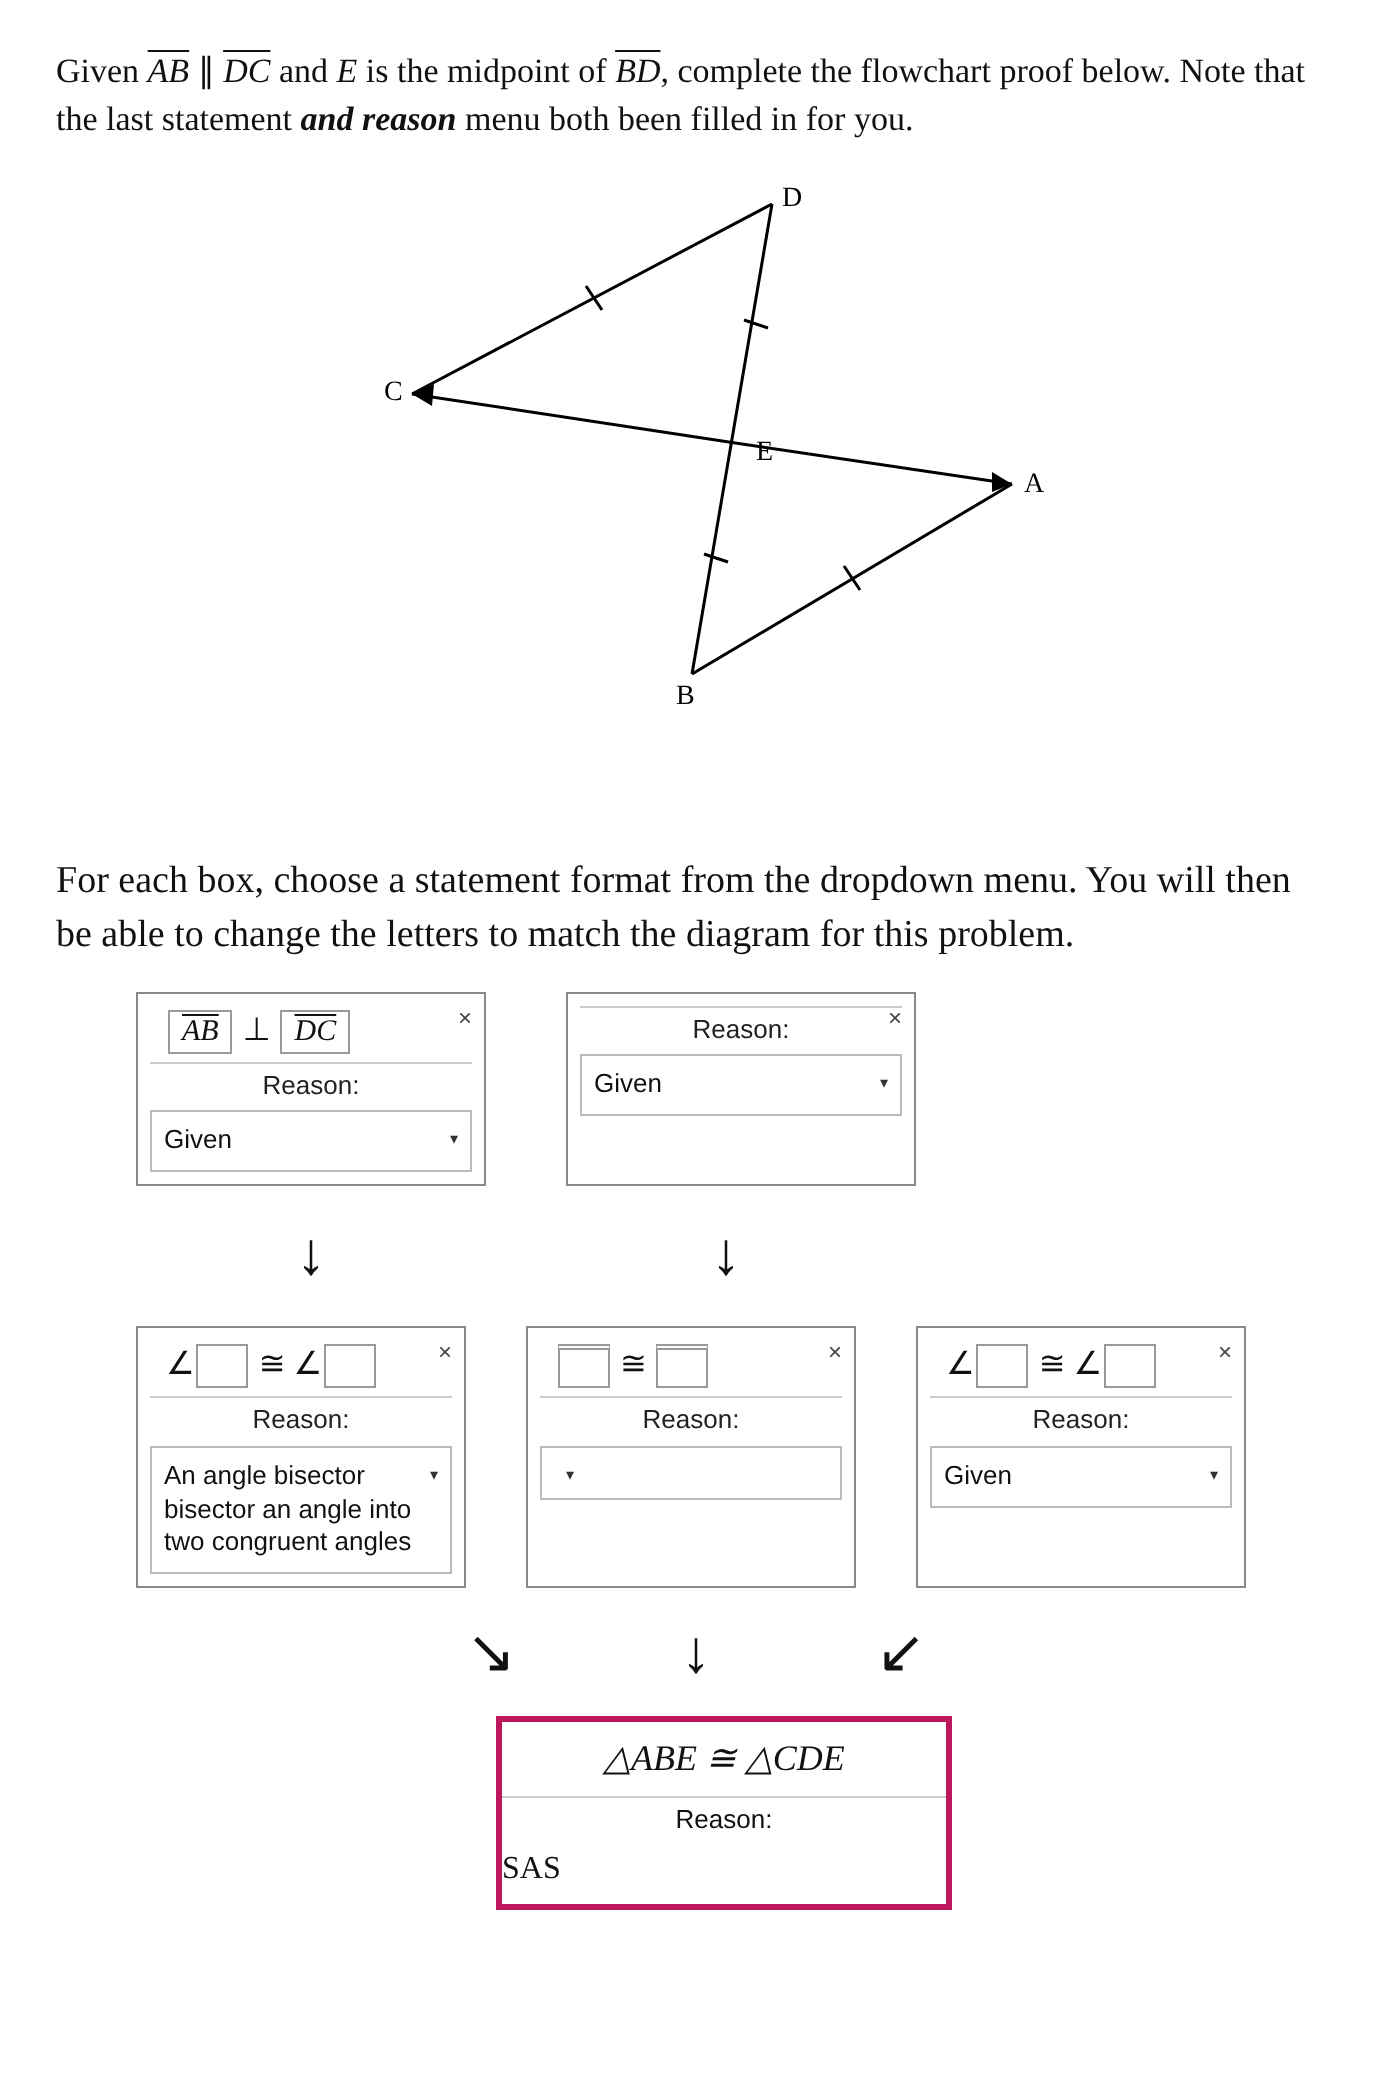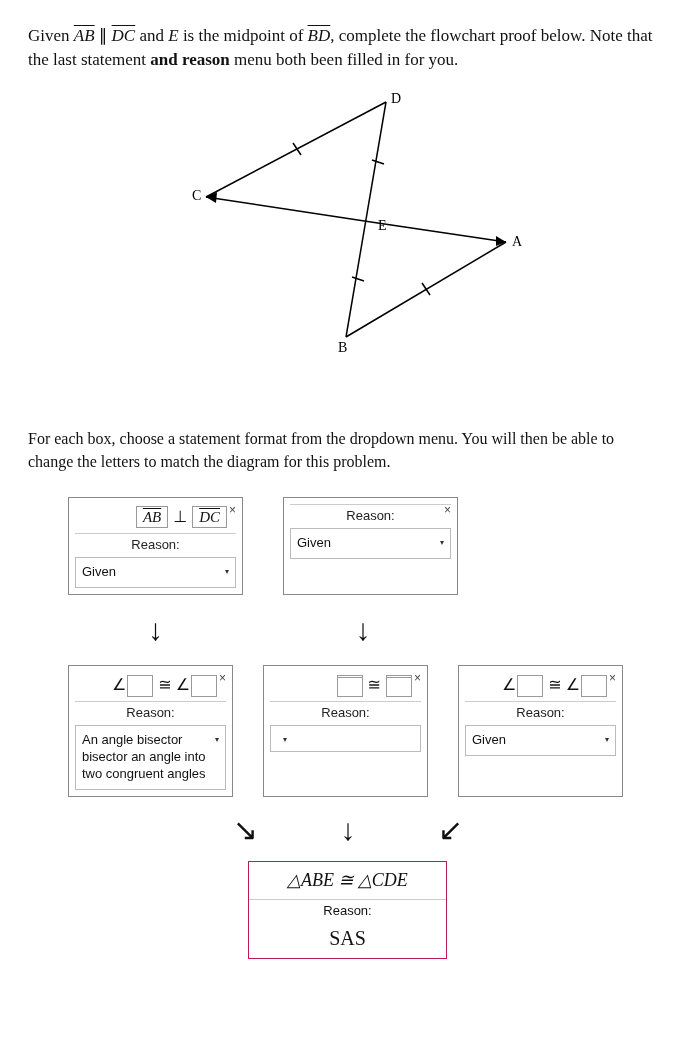--- a/index.html
+++ b/index.html
@@ -8,27 +8,27 @@
     margin: 0;
     padding: 24px 28px;
     width: 691px;
     color: #111;
     font-size: 17px;
     line-height: 1.4;
   }
   .problem-text { margin-bottom: 20px; }
   .overline { text-decoration: overline; }
   .italic { font-style: italic; }
-  .bold { font-weight: bold; }
+  .bold { font-weight: bold; font-style: italic; }
 
   .diagram-wrap { text-align: center; margin: 10px 0 60px 0; }
 
   .instruction {
-    margin: 10px 0 24px 0;
-    font-size: 16px;
+    margin: 10px 0 14px 0;
+    font-size: 19px;
   }
 
   .flow-row1 { display: flex; gap: 40px; margin-left: 40px; }
   .flow-row2 { display: flex; gap: 30px; margin-left: 40px; }
 
   .card {
     border: 1px solid #888;
     padding: 6px 6px 6px 6px;
     position: relative;
     font-family: Arial, sans-serif;
@@ -37,21 +37,21 @@
   .card .close-x {
     position: absolute;
     top: 4px;
     right: 6px;
     font-size: 12px;
     color: #444;
     cursor: pointer;
   }
 
   .stmt-line {
-    text-align: right;
+    text-align: left;
     font-family: Georgia, serif;
     font-style: italic;
     padding: 2px 8px 4px 8px;
     font-size: 16px;
   }
   .token-box {
     display: inline-block;
     border: 1px solid #999;
     padding: 1px 6px;
     font-style: italic;
@@ -100,41 +100,41 @@
   .merge-row {
     display: flex;
     margin: 12px 0 10px 40px;
     align-items: center;
   }
   .merge-row .diag-l { width: 200px; text-align: right; font-size: 30px; padding-right: 10px;}
   .merge-row .down   { width: 160px; text-align: center; font-size: 30px; }
   .merge-row .diag-r { width: 200px; text-align: left; font-size: 30px; padding-left: 10px;}
 
   .final-card {
-    border: 1px solid #be185d;
-    width: 199px;
+    border: 3px solid #be185d;
+    width: 228px;
     margin-left: 220px;
     font-family: Arial, sans-serif;
   }
   .final-stmt {
     text-align: center;
     font-family: Georgia, serif;
     font-style: italic;
     font-size: 18px;
     padding: 6px 4px;
   }
   .final-reason-label {
     text-align: center;
     border-top: 1px solid #ccc;
     font-size: 13px;
     padding: 2px 0 2px 0;
   }
   .final-reason {
-    text-align: center;
-    font-size: 20px;
+    text-align: left;
+    font-size: 16px;
     font-family: Georgia, serif;
     padding: 2px 0 6px 0;
   }
 
   .sym { font-style: normal; }
   .angle-sym { font-style: normal; font-family: Georgia, serif;}
 </style>
 </head>
 <body>
 

